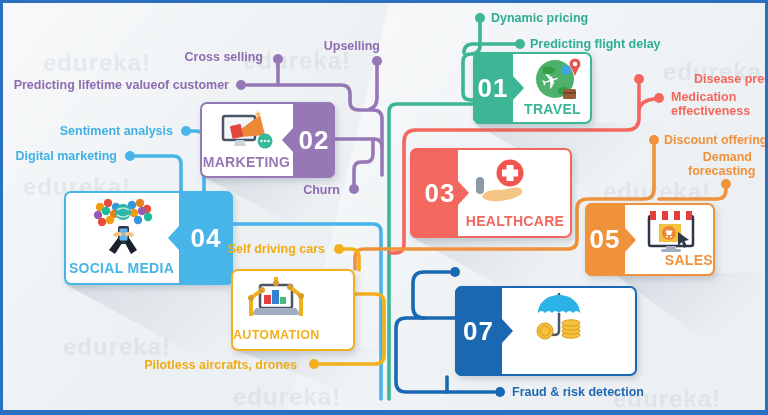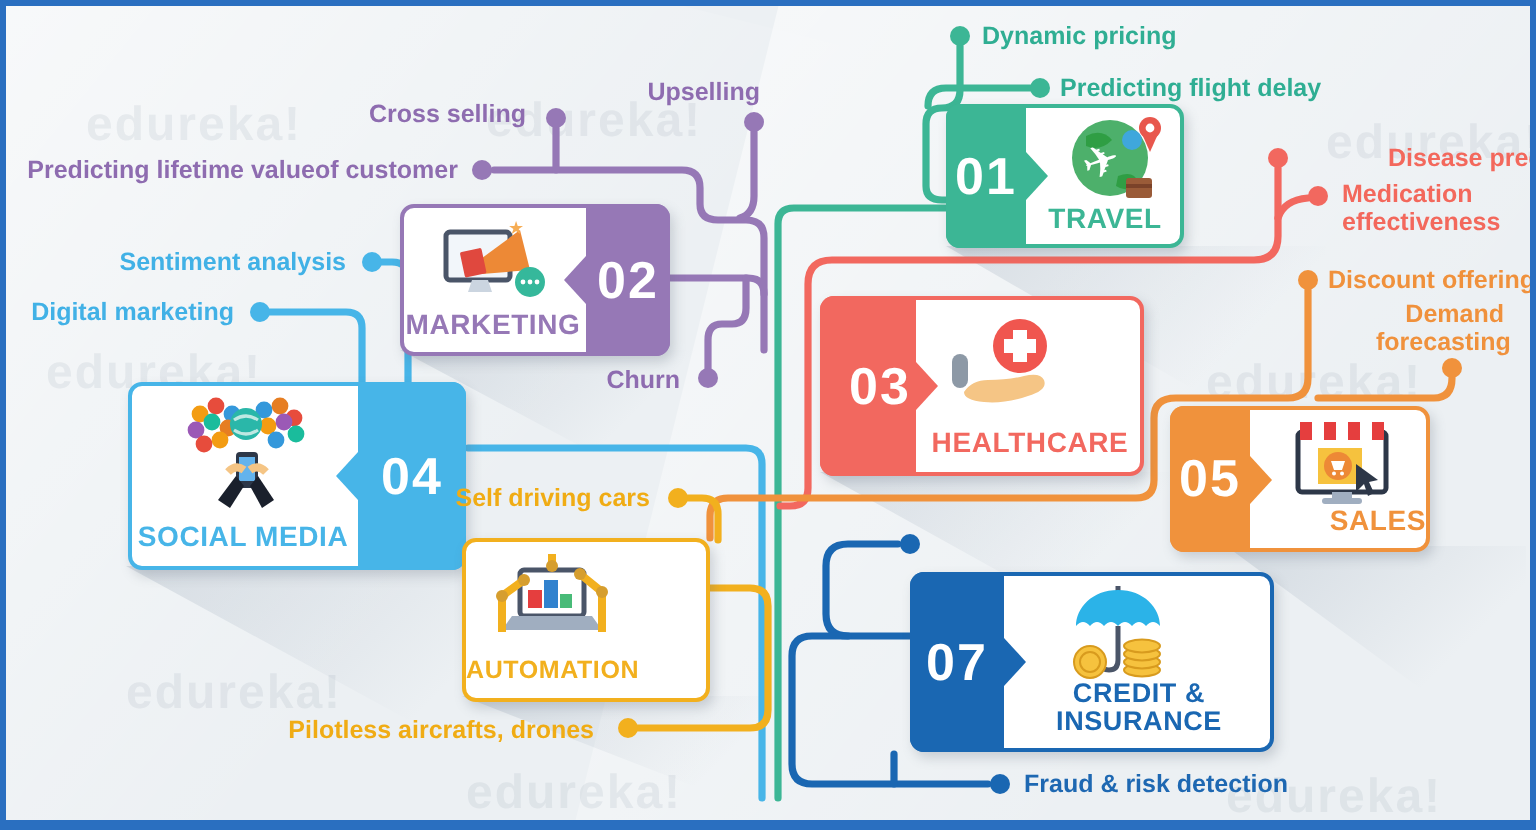--- a/index.html
+++ b/index.html
@@ -246,21 +246,20 @@
       <path d="M28,2 V6" stroke="#4a5568" stroke-width="2.5"></path>
       <path d="M28,4 C15,4 7,13 7,22 Q10.5,18 14,22 Q17.5,18 21,22 Q24.5,18 28,22 Q31.5,18 35,22 Q38.5,18 42,22 Q45.5,18 49,22 C49,13 41,4 28,4 Z" fill="#2bb3e8"></path>
       <path d="M28,22 V39 Q28,44 23.5,44 Q20,44 20,41" stroke="#4a5568" stroke-width="2.5" fill="none"></path>
       <ellipse cx="40" cy="44" rx="9" ry="3.2" fill="#f6c23e" stroke="#d89b1e"></ellipse>
       <ellipse cx="40" cy="40" rx="9" ry="3.2" fill="#f6c23e" stroke="#d89b1e"></ellipse>
       <ellipse cx="40" cy="36" rx="9" ry="3.2" fill="#f6c23e" stroke="#d89b1e"></ellipse>
       <ellipse cx="40" cy="32" rx="9" ry="3.2" fill="#f6c23e" stroke="#d89b1e"></ellipse>
       <circle cx="14" cy="40" r="8" fill="#f6c23e" stroke="#d89b1e"></circle>
       <circle cx="14" cy="40" r="5" fill="none" stroke="#d89b1e"></circle>
     </svg>
-    <div class="box-label wrap" style="left:47px;right:0;bottom:5px;font-size:13.5px;">CREDIT &amp; INSURANCE</div>
   </div>
 
   <div class="label c-teal" style="left:488px;top:8px;">Dynamic pricing</div>
   <div class="label c-teal" style="left:527px;top:34px;">Predicting flight delay</div>
   <div class="label c-purple" style="right:502px;top:47px;">Cross selling</div>
   <div class="label c-purple" style="right:385px;top:36px;text-align:center;">Upselling</div>
   <div class="label c-purple" style="right:536px;top:75px;">Predicting lifetime valueof customer</div>
   <div class="label c-lblue" style="right:592px;top:121px;">Sentiment analysis</div>
   <div class="label c-lblue" style="right:648px;top:146px;">Digital marketing</div>
   <div class="label c-purple" style="right:425px;top:180px;">Churn</div>

